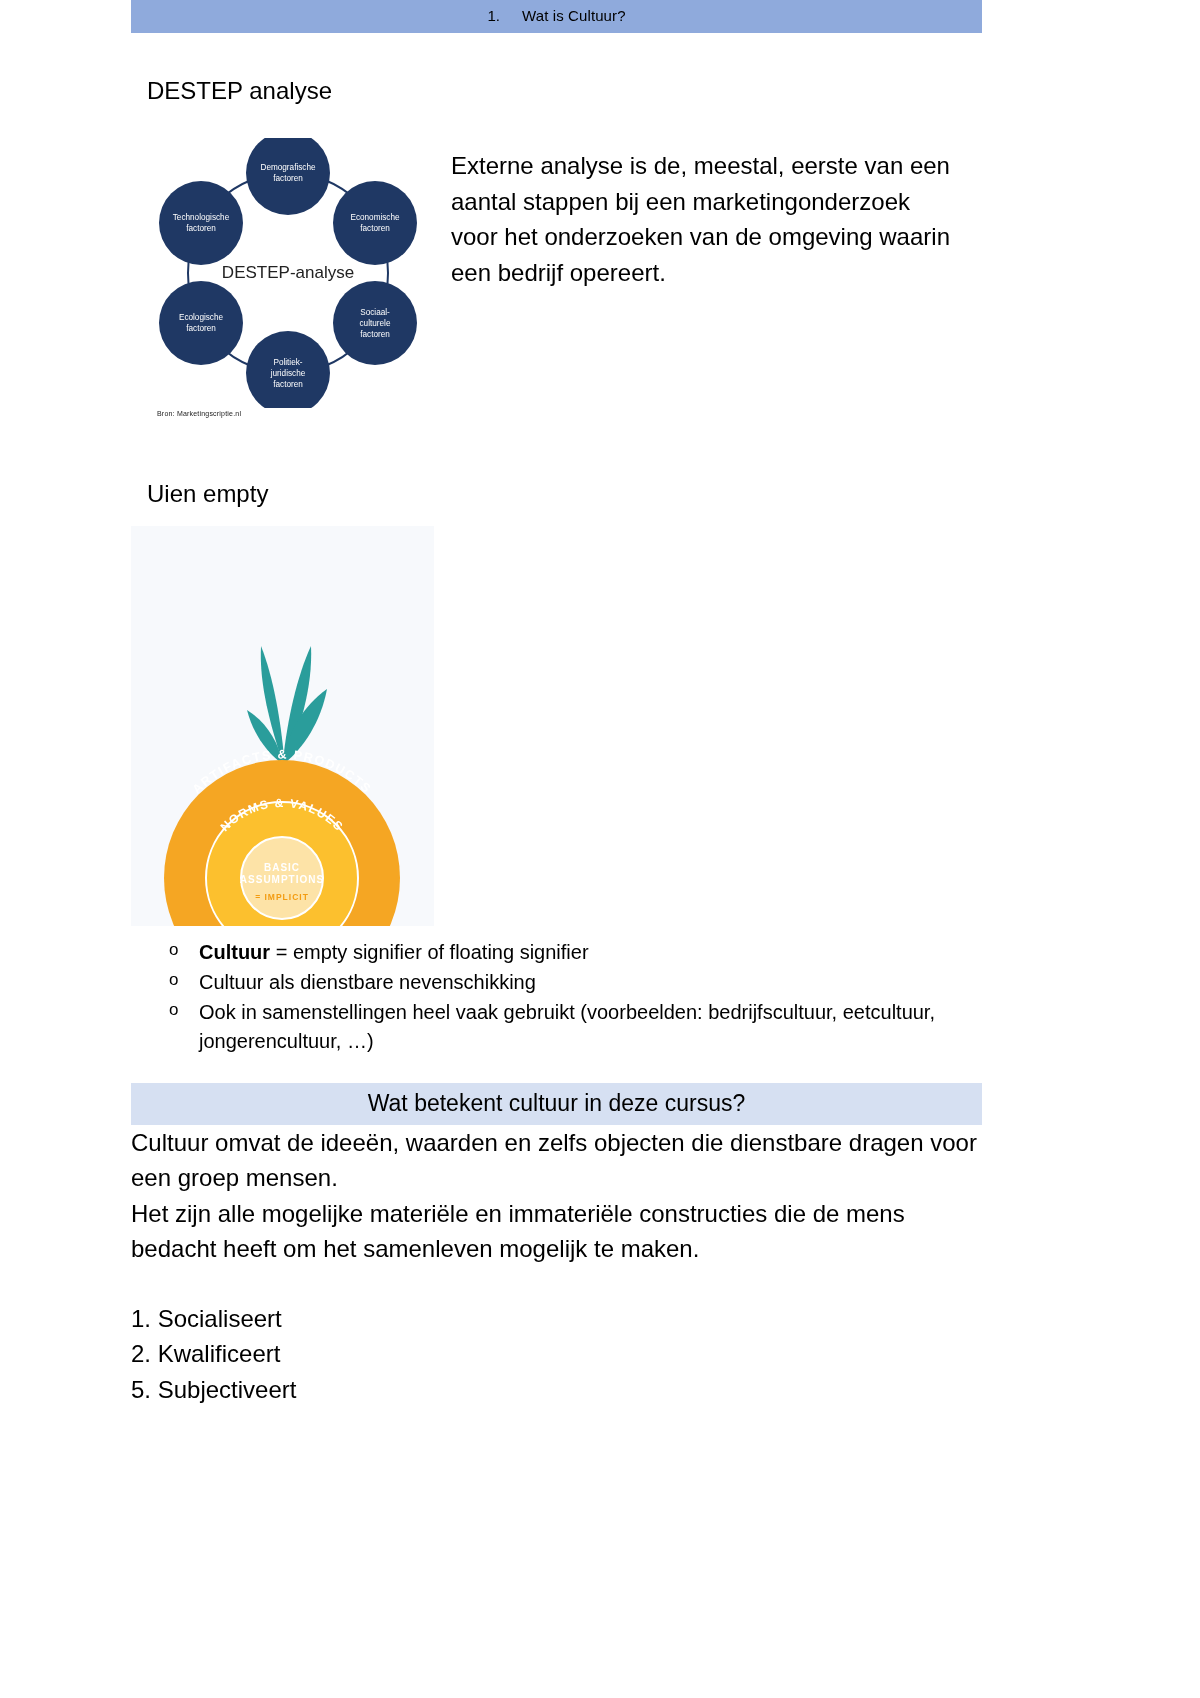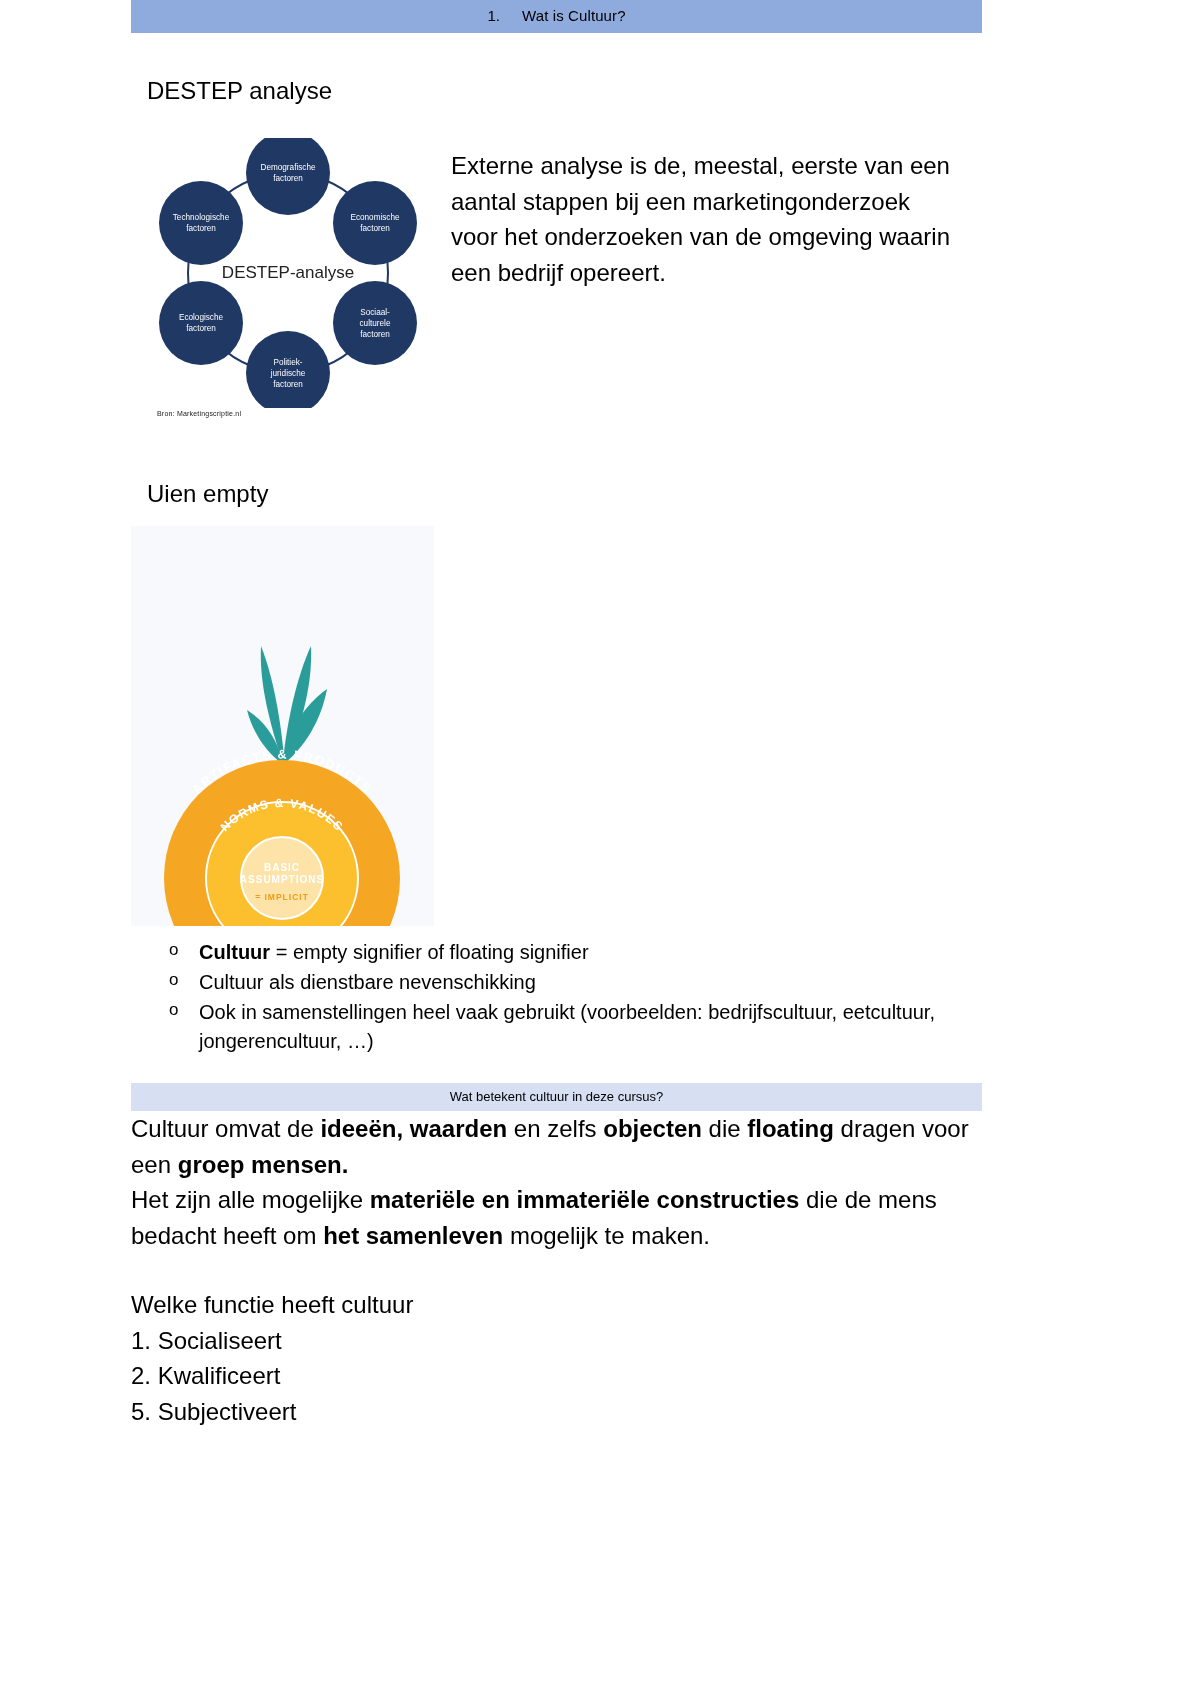--- a/index.html
+++ b/index.html
@@ -42,39 +42,39 @@
     letter-spacing: .1px;
   }
   .section-bar .num {
     display: inline-block;
     margin-right: 22px;
   }
   .section-bar-light {
     background: #d6e0f2;
     color: #000;
     text-align: center;
-    font-size: 13px;
+    font-size: 23px;
     line-height: 1.35;
     padding: 5px 0 6px 0;
   }
 
   
   .h-sub {
     font-size: 24px;
     line-height: 1.3;
     margin: 16px;
     font-weight: 400;
   }
   .body-text {
     font-size: 24px;
     line-height: 1.48;
     margin: 0;
     font-weight: 400;
   }
-  .body-text b { font-weight: 700; }
+  .body-text b { font-weight: 400; }
 
   
   .row-destep {
     position: relative;
     margin-top: 14px;
     height: 340px;
   }
   .destep-fig {
     position: absolute;
     left: 12px;
@@ -268,24 +268,23 @@
       <li>
         <span class="marker">o</span>
         <span>Ook in samenstellingen heel vaak gebruikt (voorbeelden: bedrijfscultuur, eetcultuur, jongerencultuur, …)</span>
       </li>
     </ul>
 
     <div class="spacer-md"></div>
 
     <div class="section-bar-light">Wat betekent cultuur in deze cursus?</div>
 
-    <p class="body-text"><span>Cultuur omvat de </span><b>ideeën, waarden</b><span> en zelfs </span><b>objecten</b><span> die </span><b>floating</b><span> dragen voor een </span><b>groep mensen.</b></p>
+    <p class="body-text"><span>Cultuur omvat de </span><b>ideeën, waarden</b><span> en zelfs </span><b>objecten</b><span> die </span><b>dienstbare</b><span> dragen voor een </span><b>groep mensen.</b></p>
     <p class="body-text"><span>Het zijn alle mogelijke </span><b>materiële en immateriële constructies</b><span> die de mens bedacht heeft om </span><b>het samenleven</b><span> mogelijk te maken.</span></p>
 
     <div class="spacer-lg"></div>
 
-    <p class="body-text">Welke functie heeft cultuur</p>
     <p class="body-text">1. Socialiseert</p>
     <p class="body-text">2. Kwalificeert</p>
     <p class="body-text">5. Subjectiveert</p>
 
   </div>
 </div>
 
 </body></html>

